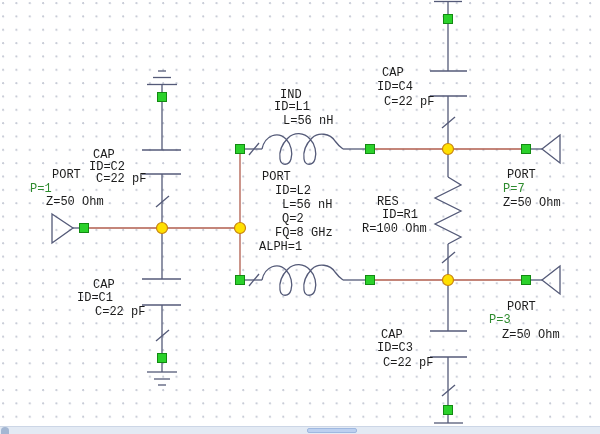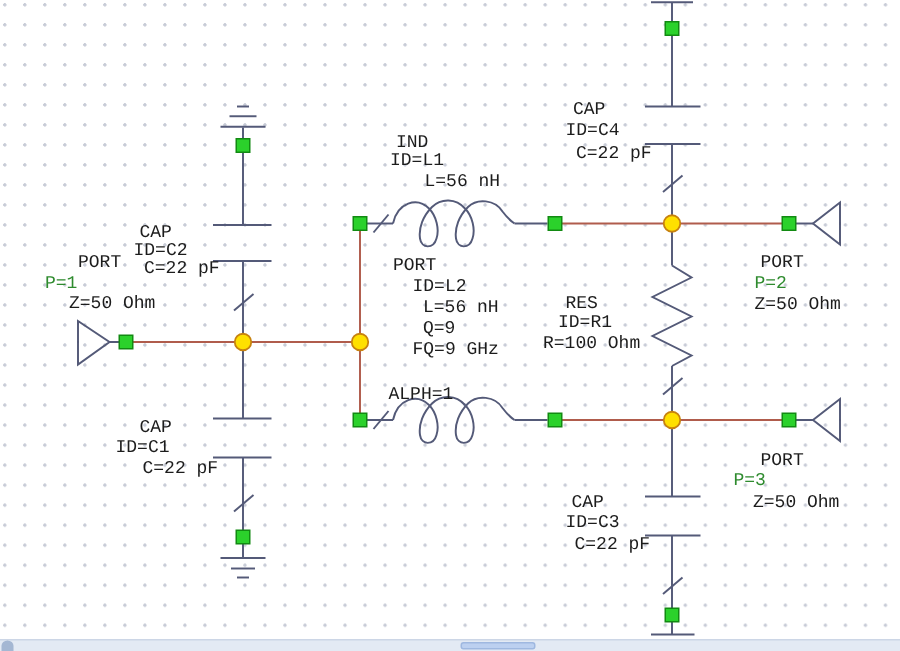--- a/index.html
+++ b/index.html
@@ -156,41 +156,41 @@
   <div class="lbl" style="left:46px;top:197px">Z=50 Ohm</div>
 
   <div class="lbl" style="left:93px;top:150px">CAP</div>
   <div class="lbl" style="left:89px;top:162px">ID=C2</div>
   <div class="lbl" style="left:96px;top:174px">C=22 pF</div>
 
   <div class="lbl" style="left:93px;top:280px">CAP</div>
   <div class="lbl" style="left:77px;top:293px">ID=C1</div>
   <div class="lbl" style="left:95px;top:307px">C=22 pF</div>
 
-  <div class="lbl" style="left:264px;top:90px">IND</div>
-  <div class="lbl" style="left:260px;top:102px">ID=L1</div>
+  <div class="lbl" style="left:280px;top:90px">IND</div>
+  <div class="lbl" style="left:274px;top:102px">ID=L1</div>
   <div class="lbl" style="left:283px;top:116px">L=56 nH</div>
 
   <div class="lbl" style="left:262px;top:172px">PORT</div>
   <div class="lbl" style="left:275px;top:186px">ID=L2</div>
   <div class="lbl" style="left:282px;top:200px">L=56 nH</div>
-  <div class="lbl" style="left:282px;top:214px">Q=9</div>
-  <div class="lbl" style="left:275px;top:228px">FQ=9 GHz</div>
-  <div class="lbl" style="left:259px;top:258px">ALPH=1</div>
+  <div class="lbl" style="left:282px;top:214px">Q=2</div>
+  <div class="lbl" style="left:275px;top:228px">FQ=8 GHz</div>
+  <div class="lbl" style="left:259px;top:242px">ALPH=1</div>
 
   <div class="lbl" style="left:382px;top:68px">CAP</div>
   <div class="lbl" style="left:377px;top:82px">ID=C4</div>
   <div class="lbl" style="left:384px;top:97px">C=22 pF</div>
 
   <div class="lbl" style="left:377px;top:197px">RES</div>
-  <div class="lbl" style="left:372px;top:210px">ID=R1</div>
+  <div class="lbl" style="left:382px;top:210px">ID=R1</div>
   <div class="lbl" style="left:362px;top:224px">R=100 Ohm</div>
 
   <div class="lbl" style="left:507px;top:170px">PORT</div>
-  <div class="lbl param" style="left:503px;top:184px">P=2</div>
+  <div class="lbl param" style="left:503px;top:184px">P=7</div>
   <div class="lbl" style="left:503px;top:198px">Z=50 Ohm</div>
 
   <div class="lbl" style="left:381px;top:330px">CAP</div>
   <div class="lbl" style="left:377px;top:343px">ID=C3</div>
   <div class="lbl" style="left:383px;top:358px">C=22 pF</div>
 
   <div class="lbl" style="left:507px;top:302px">PORT</div>
   <div class="lbl param" style="left:489px;top:315px">P=3</div>
   <div class="lbl" style="left:502px;top:330px">Z=50 Ohm</div>
 

